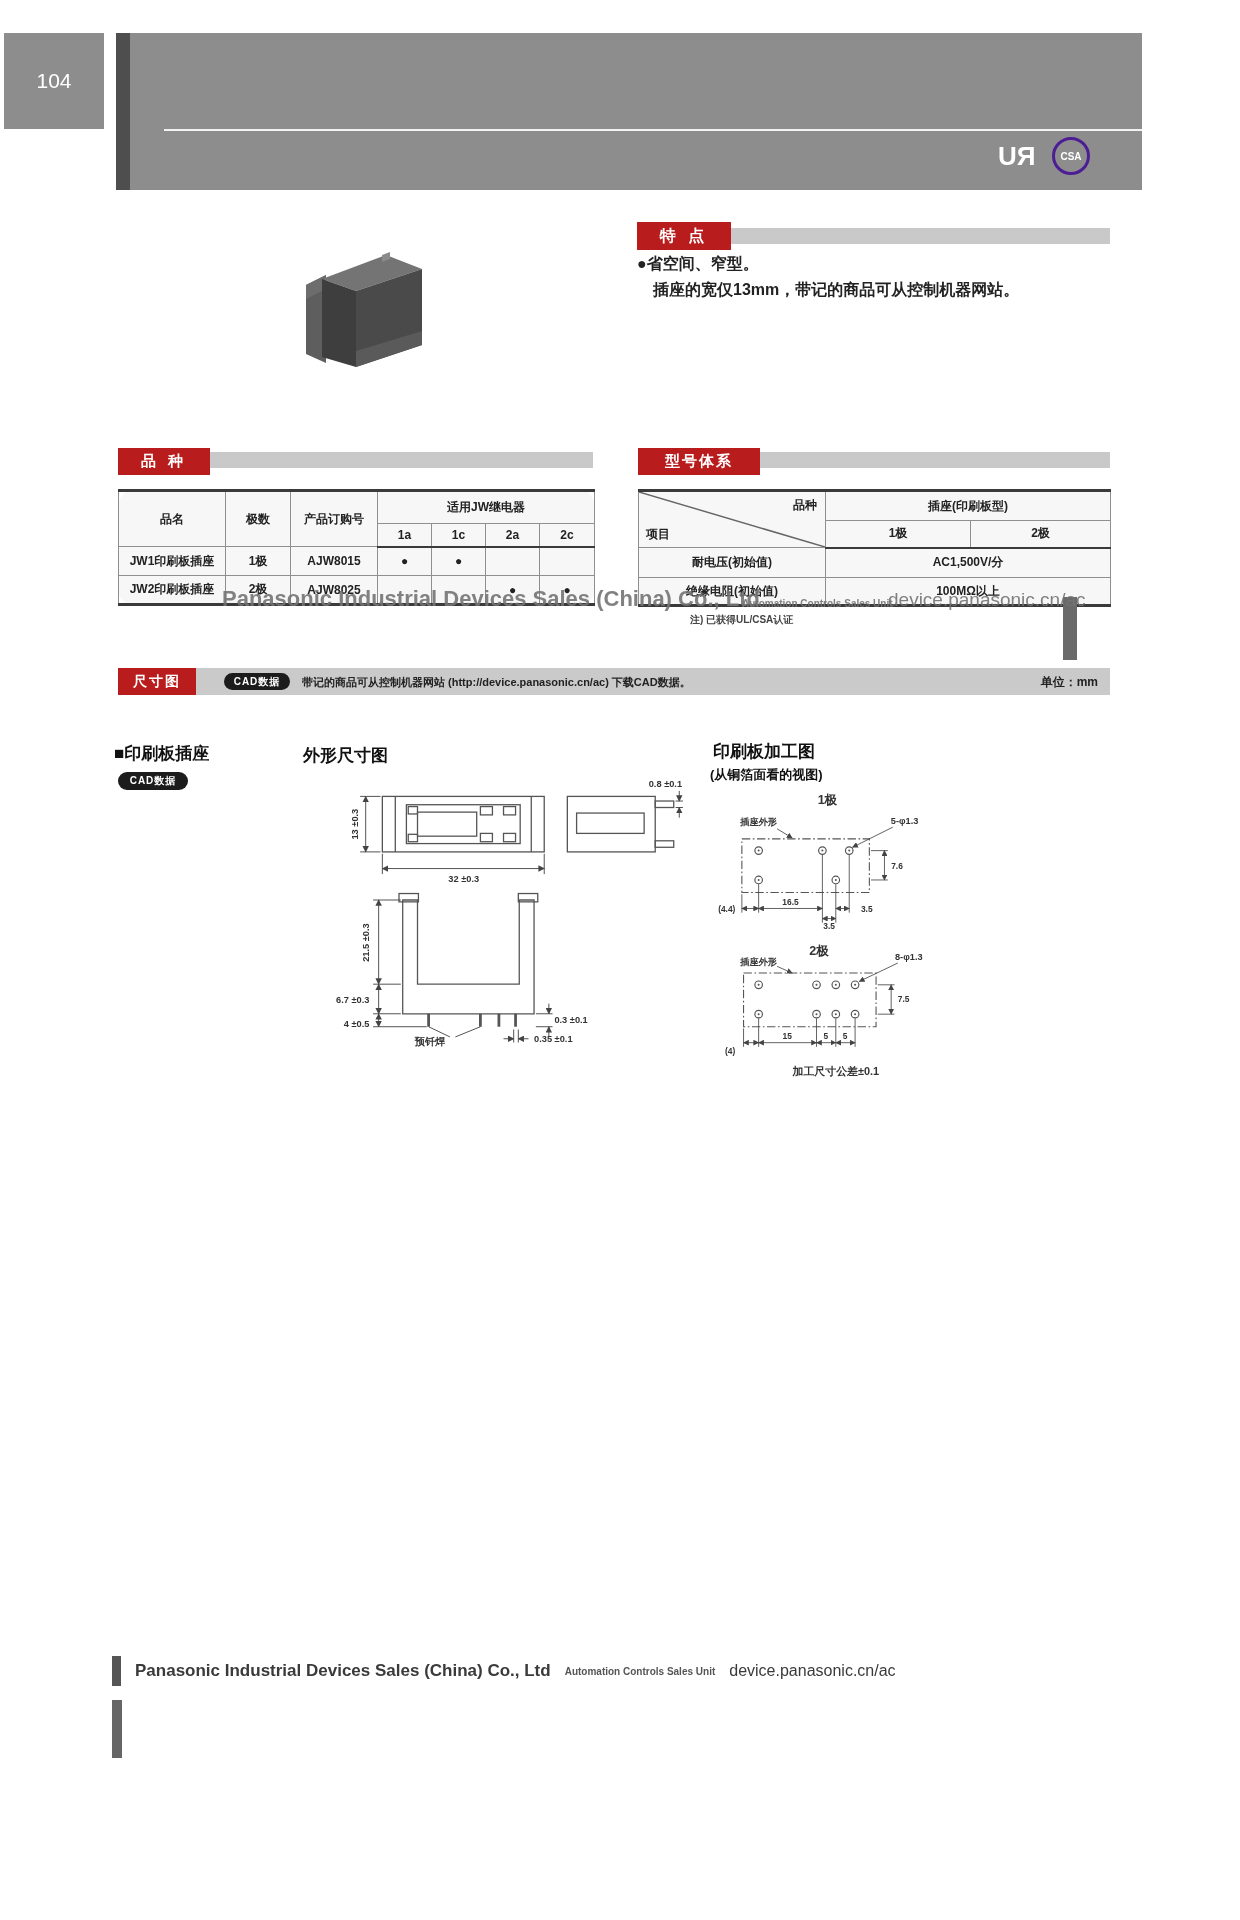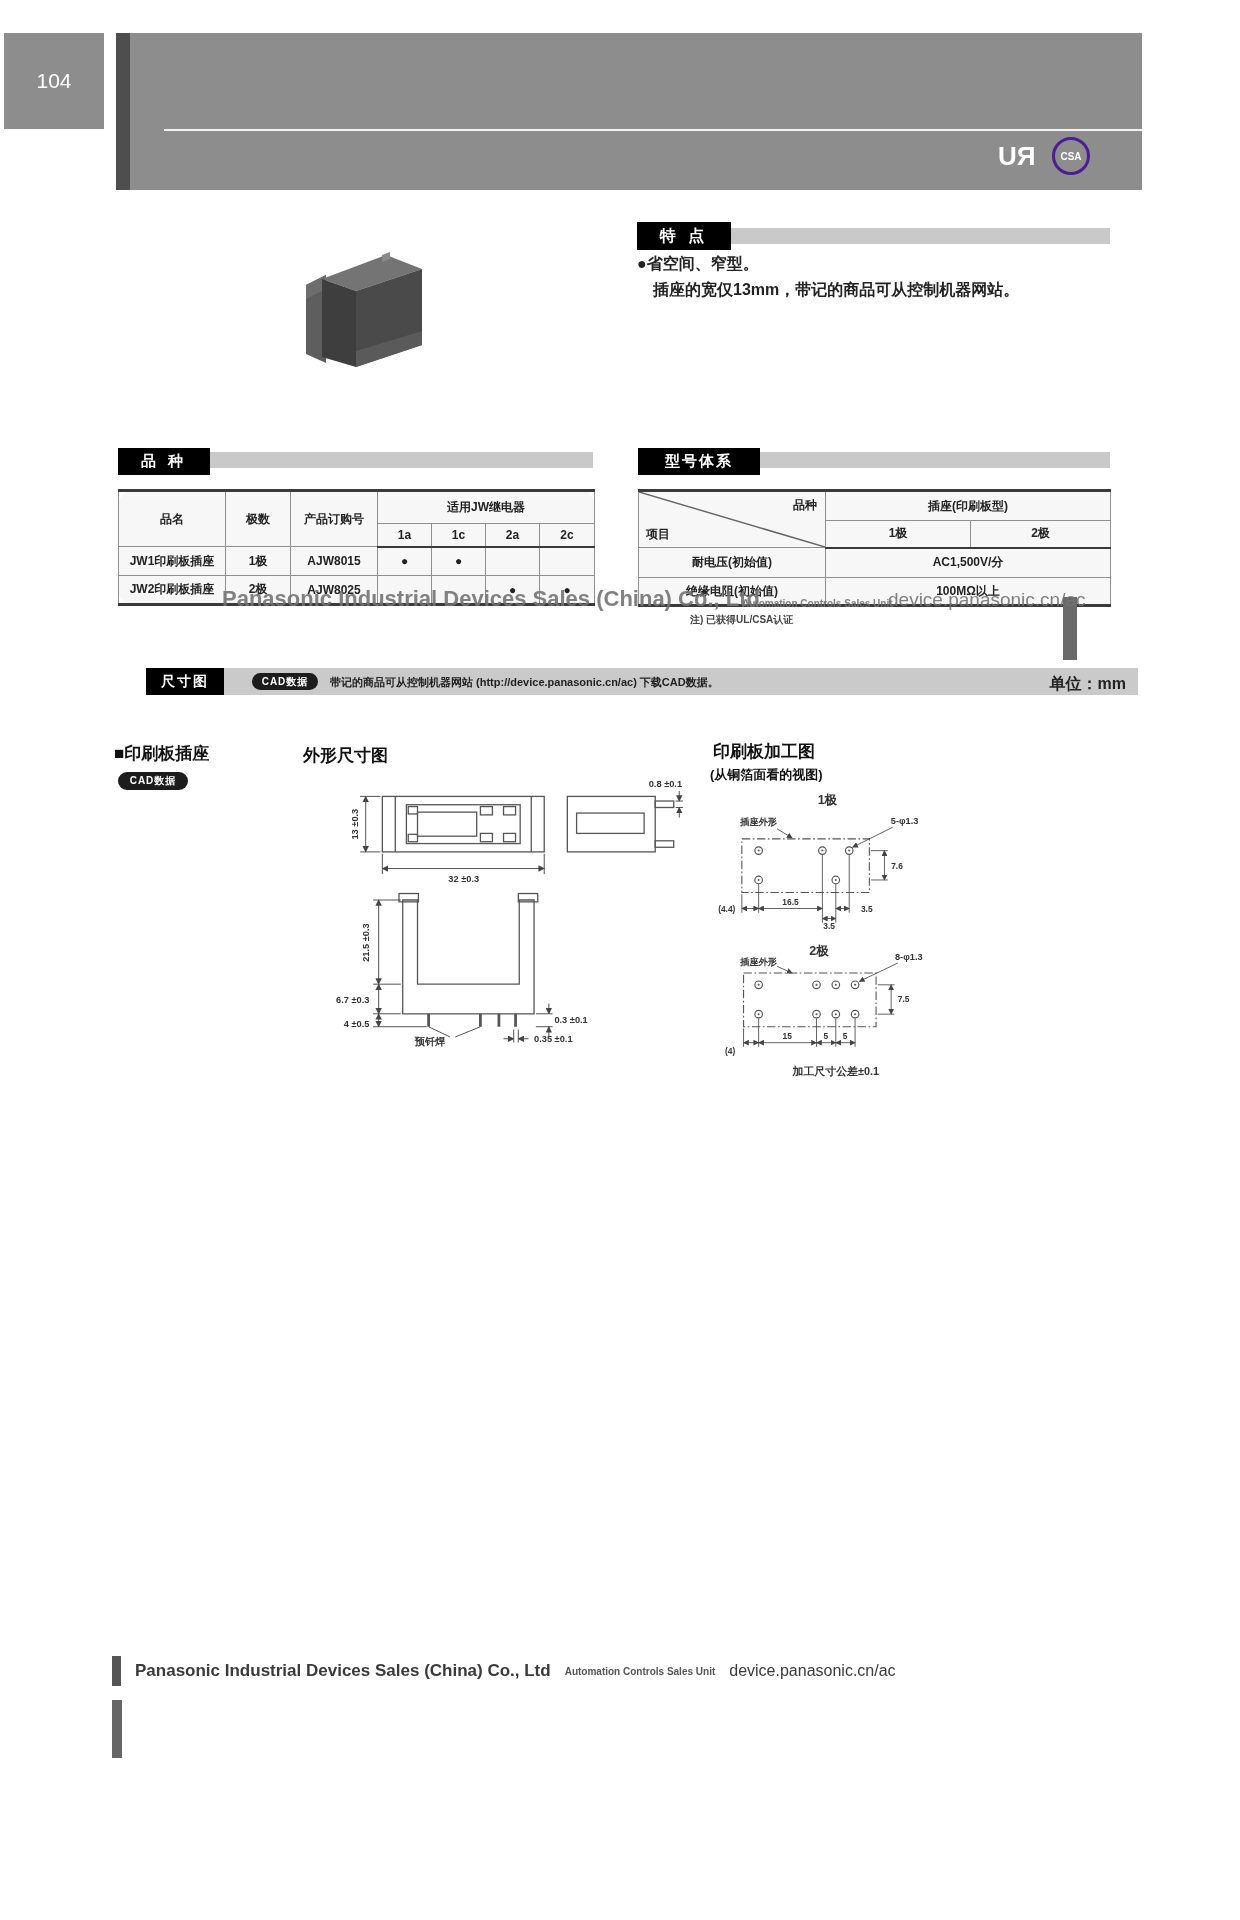--- a/index.html
+++ b/index.html
@@ -13,21 +13,21 @@
   .header-strip{left:116px;top:33px;width:14px;height:157px;background:#4e4e4e;}
   .header-bar{left:130px;top:33px;width:1012px;height:157px;background:#8d8d8d;}
   .header-title{position:absolute;left:36px;top:42px;font-size:30px;color:#fff;letter-spacing:2px;font-weight:bold;}
   .header-line{position:absolute;left:34px;right:0;top:96px;height:2px;background:#f2f2f2;}
   .cert-icons{position:absolute;right:52px;top:104px;display:flex;align-items:center;gap:16px;color:#fff;}
   .ul-mark{font-size:26px;font-weight:bold;transform:scaleX(-1);display:inline-block;}
   .csa-mark{width:32px;height:32px;border:3px solid #4c1d95;border-radius:50%;display:flex;
             align-items:center;justify-content:center;font-size:10px;font-weight:bold;}
 
   
-  .sec-badge{background:#000000;color:#fff;display:flex;align-items:center;justify-content:center;
+  .sec-badge{background:#b91c1c;color:#fff;display:flex;align-items:center;justify-content:center;
              font-weight:bold;letter-spacing:4px;text-align:center;}
   .sec-strip{background:#c9c9c9;}
   .cad-pill{background:#1c1c1c;color:#fff;border-radius:10px;display:flex;align-items:center;
             justify-content:center;font-size:10px;font-weight:bold;letter-spacing:1px;}
 
   
   .feat-line1{left:637px;top:254px;font-size:16px;font-weight:bold;}
   .feat-line2{left:653px;top:280px;font-size:16px;font-weight:bold;}
 
   
@@ -42,25 +42,25 @@
   .model-note{left:690px;top:613px;font-size:10px;color:#444;font-weight:bold;}
 
   
   .wm{pointer-events:none;z-index:60;color:rgba(115,115,115,0.9);white-space:nowrap;}
   .wm-co{left:222px;top:586px;font-size:22px;font-weight:bold;}
   .wm-unit{left:742px;top:598px;font-size:10px;font-weight:bold;}
   .wm-url{left:888px;top:589px;font-size:19px;}
   .edge-tab{left:1063px;top:597px;width:14px;height:63px;background:#6a6a6a;z-index:55;}
 
   
-  .dim-bar{left:118px;top:668px;width:992px;height:27px;background:#cacaca;margin-left:28px;}
+  .dim-bar{left:118px;top:668px;width:992px;height:27px;background:#cacaca;}
   .dim-bar .sec-badge{position:absolute;left:0;top:0;width:78px;height:27px;font-size:14px;letter-spacing:2px;}
   .dim-bar .cad-pill{position:absolute;left:106px;top:5px;width:66px;height:17px;}
   .dim-note{position:absolute;left:184px;top:7px;font-size:11px;color:#222;font-weight:bold;}
-  .dim-unit{position:absolute;right:12px;top:6px;font-size:16px;color:#222;font-weight:bold;}
+  .dim-unit{position:absolute;right:12px;top:6px;font-size:12px;color:#222;font-weight:bold;}
 
   .sub-head{font-size:17px;font-weight:bold;color:#111;}
   .sub-small{font-size:13px;font-weight:bold;color:#111;}
 
   
   svg text{font-family:"Liberation Sans","DejaVu Sans",sans-serif;fill:#333;font-weight:bold;}
 
   
   .footer{left:112px;top:1656px;display:flex;align-items:center;gap:14px;white-space:nowrap;}
   .footer-bar{width:9px;height:30px;background:#555;}

